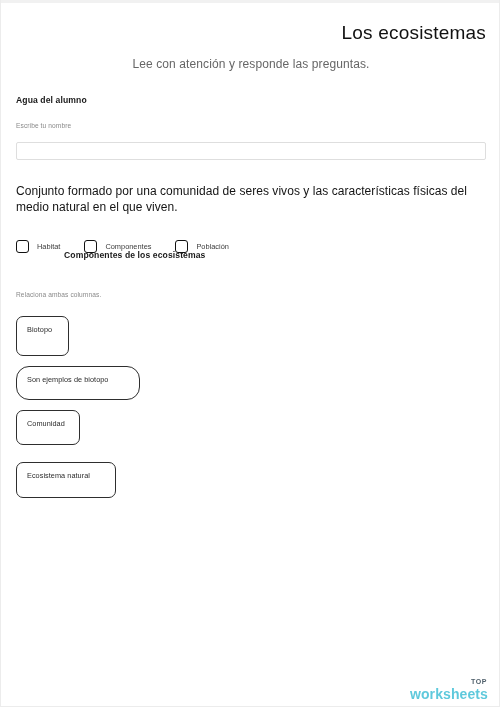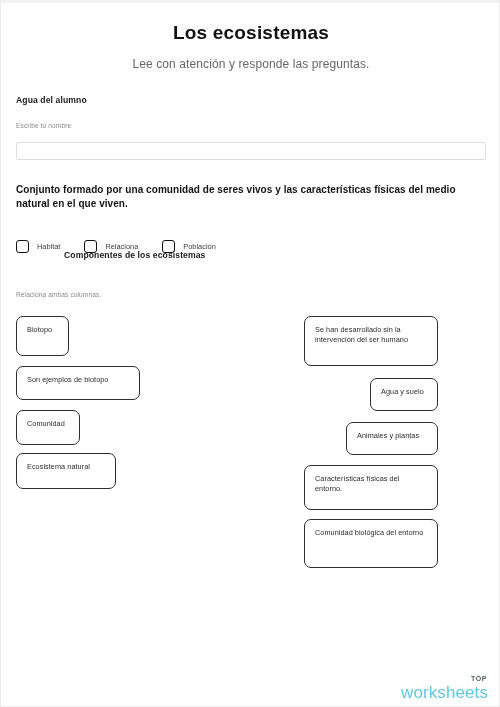--- a/index.html
+++ b/index.html
@@ -39,23 +39,23 @@
     position: absolute;
     top: 0; left: 0;
     width: 500px;
     padding: 0 15px;
     box-sizing: border-box;
   }
 
   
   .doc-title {
     margin: 22px 0 0 0;
-    text-align: center;
+    text-align: right;
     font-size: 19px;
-    font-weight: 700;
+    font-weight: 400;
     letter-spacing: 0.2px;
     color: #111111;
   }
   .doc-subtitle {
     margin: 13px 0 0 0;
     text-align: center;
     font-size: 12px;
     font-weight: 400;
     color: #666666;
     letter-spacing: 0.1px;
@@ -97,22 +97,22 @@
     outline: none;
   }
   .text-input::placeholder { color: #bdbdbd; }
 
   .question-text {
     position: absolute;
     top: 183px;
     left: 15px;
     width: 472px;
     margin: 0;
-    font-size: 10px;
-    font-weight: 700;
+    font-size: 12px;
+    font-weight: 400;
     color: #141414;
     letter-spacing: 0.05px;
     line-height: 1.35;
   }
 
   
   .options-row {
     position: absolute;
     top: 224px;
     left: 15px;
@@ -192,22 +192,22 @@
   .logo-top {
     display: block;
     font-size: 7px;
     font-weight: 700;
     letter-spacing: 0.6px;
     color: #50606b;
     margin-right: 1px;
   }
   .logo-worksheets {
     display: block;
-    font-size: 17px;
-    font-weight: 400;
+    font-size: 14px;
+    font-weight: 700;
     letter-spacing: 0.1px;
     color: #5ec9dc;
     margin-top: 2px;
   }
 </style>
 </head>
 <body>
 
 <div class="page">
   <div class="page-top-rule"></div>
@@ -227,45 +227,38 @@
 
   <p class="question-text">Conjunto formado por una comunidad de seres vivos y las características físicas del medio natural en el que viven.</p>
 
   <div class="options-row">
     <div class="option">
       <span class="checkbox"></span>
       <span class="option-label">Habitat</span>
     </div>
     <div class="option">
       <span class="checkbox"></span>
-      <span class="option-label">Relaciona</span>
+      <span class="option-label">Componentes</span>
     </div>
     <div class="option">
       <span class="checkbox"></span>
       <span class="option-label">Población</span>
     </div>
   </div>
 
   <div class="section-title sec-componentes">Componentes de los ecosistemas</div>
 
   <div class="field-label lbl-relaciona">Relaciona ambas columnas.</div>
 
   <div class="match-area">
     <div class="col col-left" id="col-left">
         <div class="match-box" style="width: 53px; min-height: 40px;">Biotopo</div>
-        <div class="match-box" style="width: 124px; min-height: 34px; margin-top: 10px;">Son ejemplos de biotopo</div>
+        <div class="match-box" style="width: 124px; min-height: 34px; margin-top: 10px; border-radius: 13px;">Son ejemplos de biotopo</div>
         <div class="match-box" style="width: 64px; min-height: 35px; margin-top: 10px;">Comunidad</div>
-        <div class="match-box" style="width: 100px; min-height: 36px; margin-top: 8px;">Ecosistema natural</div>
-      </div>
-    <div class="col col-right" id="col-right">
-        <div class="match-box" style="width: 134px; min-height: 50px;">Se han desarrollado sin la intervención del ser humano</div>
-        <div class="match-box" style="width: 68px; min-height: 33px; margin-top: 12px;">Agua y suelo</div>
-        <div class="match-box" style="width: 92px; min-height: 33px; margin-top: 11px;">Animales y plantas</div>
-        <div class="match-box" style="width: 134px; min-height: 45px; margin-top: 10px;">Características físicas del entorno.</div>
-        <div class="match-box" style="width: 134px; min-height: 49px; margin-top: 9px;">Comunidad biológica del entorno</div>
+        <div class="match-box" style="width: 100px; min-height: 36px; margin-top: 17px;">Ecosistema natural</div>
       </div>
   </div>
 
   <div class="logo">
     <span class="logo-top">TOP</span>
     <span class="logo-worksheets">worksheets</span>
   </div>
 </div>
 
 </body></html>

